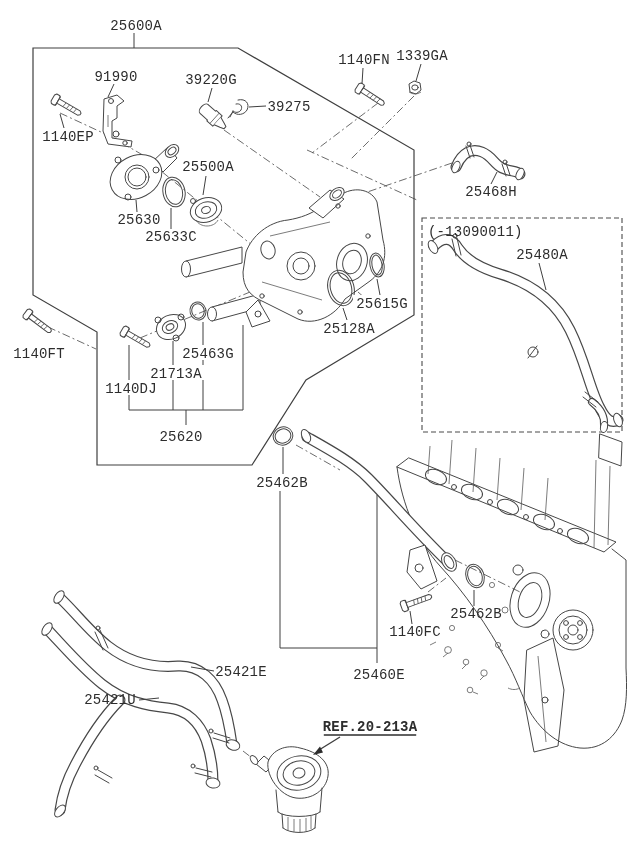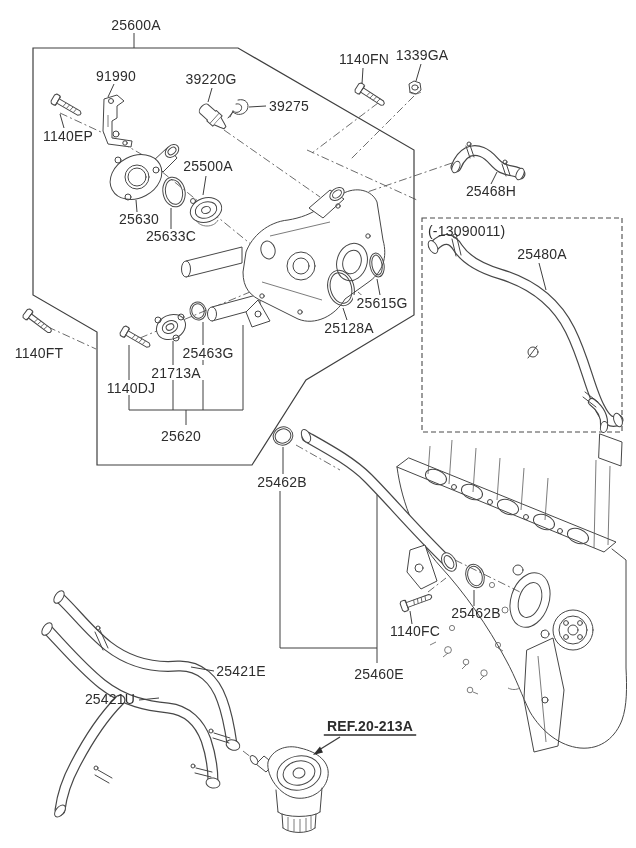--- a/index.html
+++ b/index.html
@@ -1,17 +1,17 @@
 <!DOCTYPE html>
 <html><head>
 <meta charset="utf-8">
 <style>
   html,body{margin:0;padding:0;background:#fff;}
   #stage{position:relative;width:636px;height:848px;background:#fff;overflow:hidden;
-         font-family:Liberation Sans, sans-serif;}
+         font-family:Liberation Mono, monospace;}
   svg{position:absolute;left:0;top:0;}
   .ln   {stroke:#474747;stroke-width:1;fill:none;stroke-linejoin:round;stroke-linecap:round;}
   .lnf  {stroke:#474747;stroke-width:1;fill:#fff;stroke-linejoin:round;}
   .thin {stroke:#5a5a5a;stroke-width:.8;fill:none;}
   .lead {stroke:#3f3f3f;stroke-width:1;fill:none;}
   .dash {stroke:#5b5b5b;stroke-width:.9;fill:none;stroke-dasharray:8 3 2 3;}
   .boxd {stroke:#4a4a4a;stroke-width:1.1;fill:none;stroke-dasharray:5 3;}
   .box  {stroke:#3f3f3f;stroke-width:1.2;fill:none;stroke-linejoin:miter;}
   .tube {stroke:#474747;stroke-width:11;fill:none;stroke-linecap:round;stroke-linejoin:round;}
   .tubei{stroke:#ffffff;stroke-width:8.6;fill:none;stroke-linecap:round;stroke-linejoin:round;}

